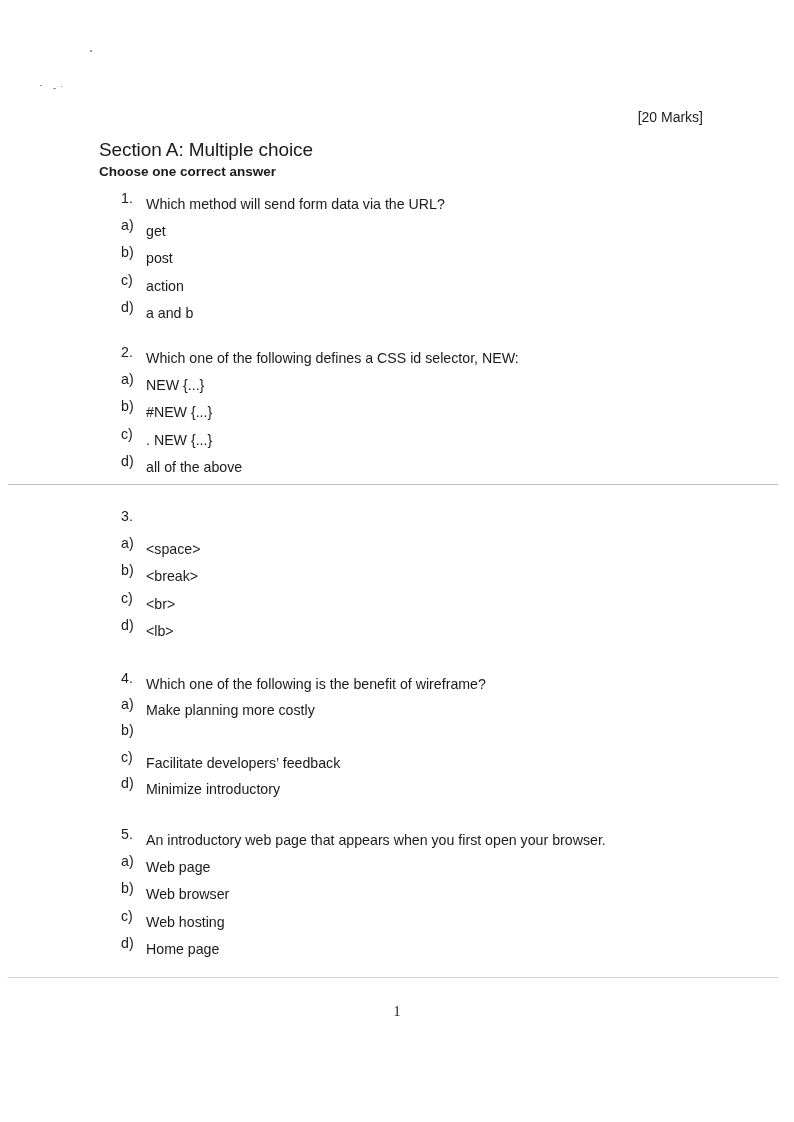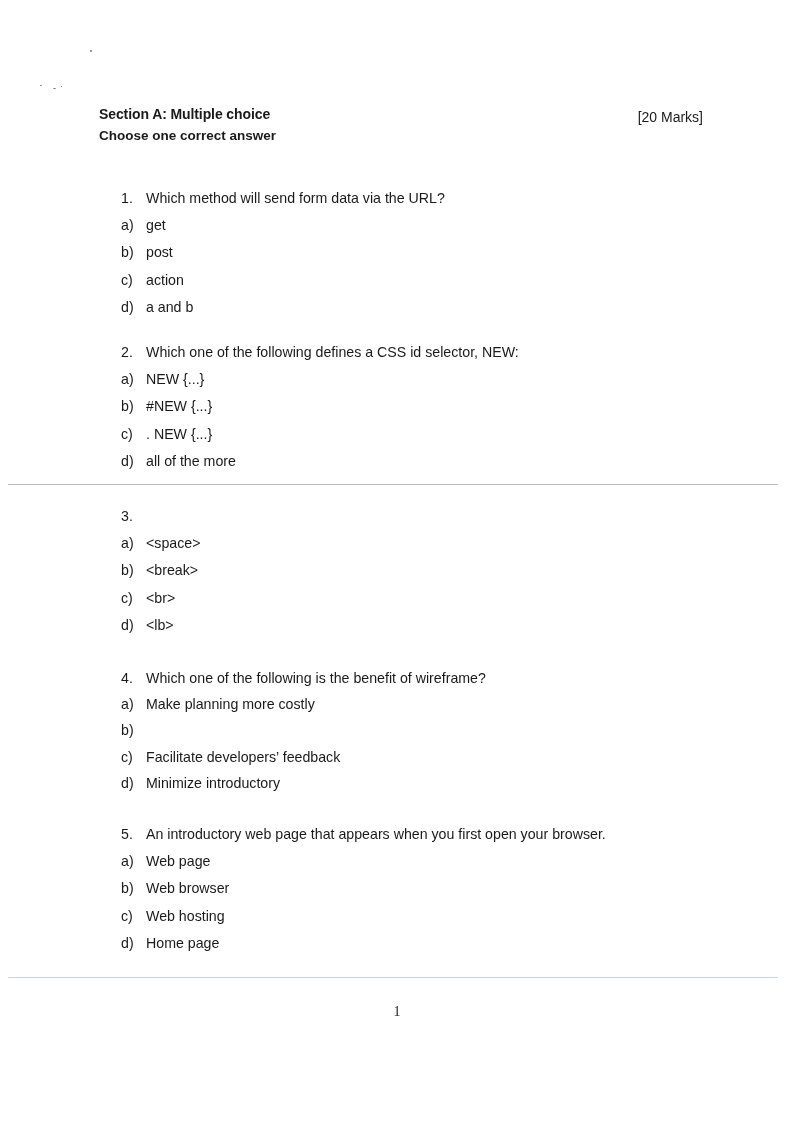--- a/index.html
+++ b/index.html
@@ -22,24 +22,25 @@
       height: 1122px;
     }
     .speck { position: absolute; background: #777; border-radius: 50%; }
     .section-header {
       position: absolute;
       left: 99px;
       top: 104px;
       width: 604px;
     }
     .section-title {
-      font-weight: bold;
-      font-size: 14px;
+      font-weight: normal;
+      font-size: 19px;
       line-height: 20px;
       letter-spacing: -0.1px;
+      margin-top: 36px;
     }
     .section-instructions {
       font-weight: bold;
       font-size: 13.5px;
       line-height: 18px;
       margin-top: 3px;
     }
     .marks {
       position: absolute;
       right: 0;
@@ -60,21 +61,21 @@
       line-height: 20px;
     }
     .q-num, .opt-letter {
       position: absolute;
       left: 0;
       top: 0;
     }
     .q-text, .opt-text {
       position: absolute;
       left: 25px;
-      top: 0;
+      top: 6px;
       white-space: nowrap;
     }
     .q-line.opt { height: 27.3px; }
     .q4 .q-line.opt { height: 26.3px; }
     .rule {
       position: absolute;
       left: 8px;
       width: 770px;
       height: 1px;
       background: #bdbdbd;
@@ -142,21 +143,21 @@
     <div class="q-line opt">
       <span class="opt-letter">b)</span>
       <span class="opt-text">#NEW {...}</span>
     </div>
     <div class="q-line opt">
       <span class="opt-letter">c)</span>
       <span class="opt-text">. NEW {...}</span>
     </div>
     <div class="q-line opt">
       <span class="opt-letter">d)</span>
-      <span class="opt-text">all of the more</span>
+      <span class="opt-text">all of the above</span>
     </div>
   </div>
 
   <div class="rule" style="top:484px;"></div>
 
   <div class="question q3" style="top:506px;">
     <div class="q-line">
       <span class="q-num">3.</span>
     </div>
     <div class="q-line opt">

